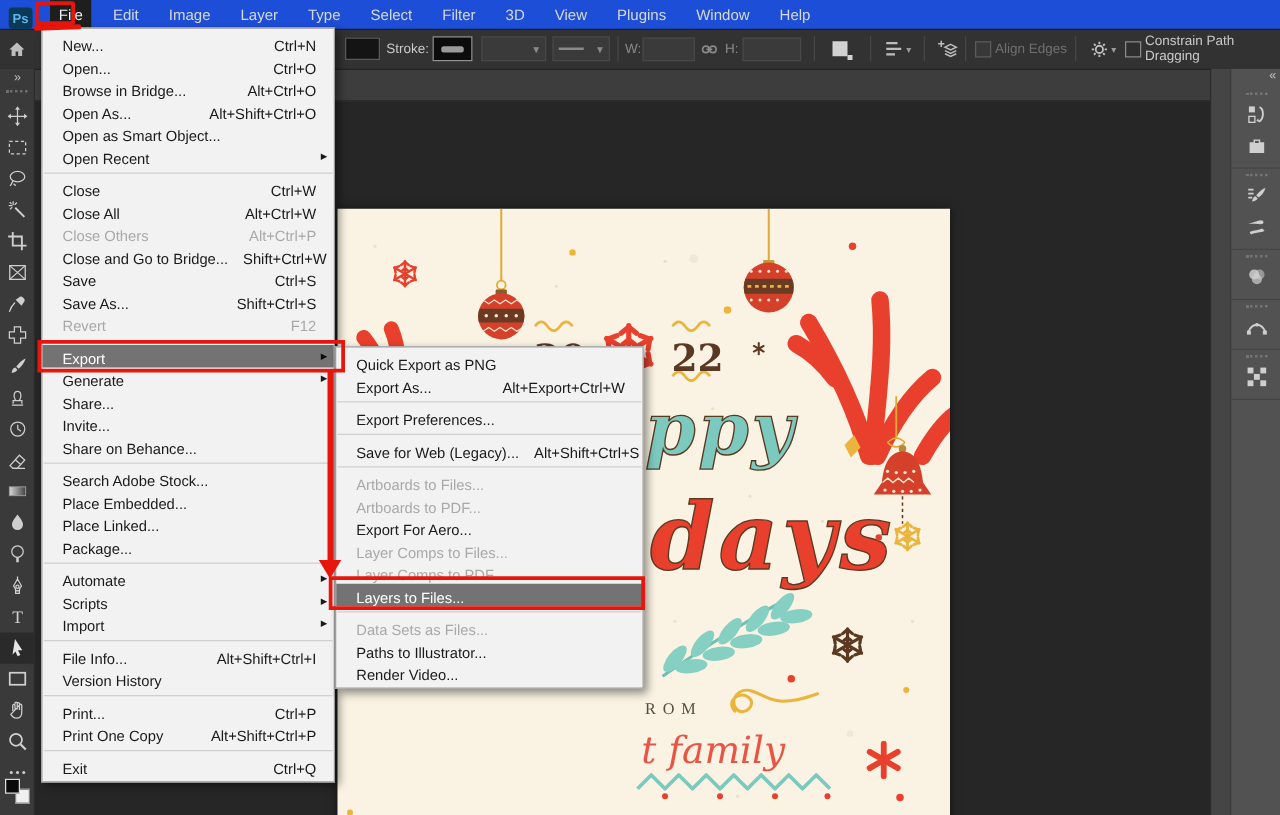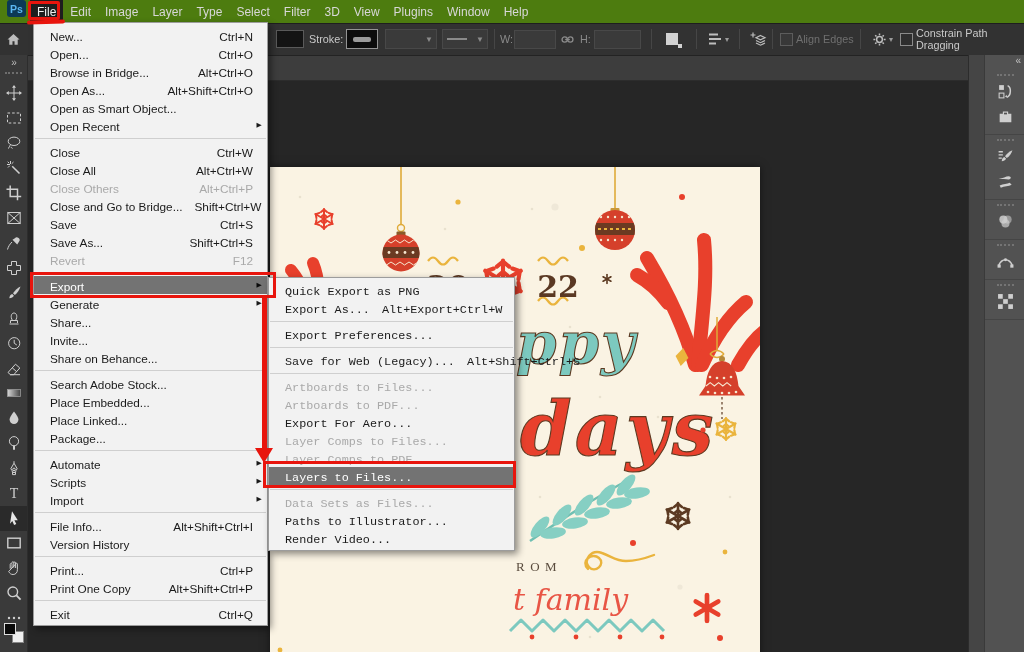--- a/index.html
+++ b/index.html
@@ -1,26 +1,26 @@
 <!DOCTYPE html>
 <html><head>
 <meta charset="utf-8">
 <style>
   html,body{margin:0;padding:0;background:#111;}
   #app{position:relative;width:1024px;height:652px;background:#262626;overflow:hidden;
        font-family:"Liberation Sans",sans-serif;-webkit-font-smoothing:antialiased;}
 
   
-  .menu-bar{position:absolute;top:0;left:0;right:0;height:23px;background:#4d7c0f;
-            border-bottom:1px solid #1e1e1e;display:flex;align-items:flex-start;z-index:60;}
+  .menu-bar{position:absolute;top:0;left:0;right:0;height:23px;background:#1d4ed8;
+            border-bottom:1px solid #1e1e1e;display:flex;align-items:flex-end;z-index:60;}
   .ps-logo{width:19px;height:17px;margin:0 4px 0 7px;background:#0b3956;color:#5ab7f1;
            font-size:10.5px;font-weight:bold;display:flex;align-items:center;justify-content:center;
            border-radius:3px;}
   .menubar-items{display:flex;height:100%;}
-  .mb-item{padding:0 7px;font-size:12px;color:#d8d8d8;display:flex;align-items:center;cursor:default;}
+  .mb-item{padding:0 7px;font-size:12px;color:#d8d8d8;display:flex;align-items:center;cursor:default;margin-left:10px;}
   .mb-item.active{background:#1e1e1e;color:#f0f0f0;}
 
   
   .options-bar{position:absolute;top:23px;left:0;right:0;height:32px;background:#323232;
                border-bottom:1px solid #232323;z-index:20;}
   .ob{position:absolute;top:0;height:32px;display:flex;align-items:center;}
   .ob-label{font-size:10.8px;color:#c9c9c9;}
   .ob-label.dim{color:#8a8a8a;}
   .ob-label.dis{color:#6f6f6f;}
   .swatch-fill{width:26px;height:16px;background:#141414;border:1px solid #5a5a5a;}
@@ -66,21 +66,21 @@
   .rc-collapse{height:15px;text-align:right;padding-right:5px;color:#c2c2c2;font-size:10px;
                letter-spacing:-1px;}
   .pgroup{border-bottom:1px solid #454545;padding:2px 0 5px;}
   .pgrip{width:17px;border-top:2px dotted #747474;margin:2px auto 3px;}
   .picon{width:40px;height:25px;display:flex;align-items:center;justify-content:center;}
 
   
   .dropdown{position:absolute;background:#f2f2f2;border:1px solid #9c9c9c;
             box-shadow:3px 3px 7px rgba(0,0,0,.45);z-index:100;padding:3px 0;box-sizing:border-box;}
   #file-menu{left:33px;top:22px;width:235px;}
-  #export-submenu{left:268px;top:277px;width:247px;font-family:Liberation Mono, monospace;}
+  #export-submenu{left:268px;top:277px;width:247px;}
   .menu-row{height:18px;display:flex;align-items:flex-end;padding:0 14px 0 16px;
             font-size:11.8px;color:#1a1a1a;position:relative;white-space:nowrap;}
   .menu-row .mshort{margin-left:auto;padding-left:12px;}
   .menu-row.disabled{color:#a9a9a9;}
   .menu-row.highlighted{background:#737373;color:#fff;}
   .menu-sep{height:8px;position:relative;}
   .menu-sep::after{content:"";position:absolute;left:1px;right:1px;top:3.5px;height:1px;background:#cfcfcf;}
   .marrow{position:absolute;right:4px;top:50%;transform:translateY(-50%) scale(.62);
           font-size:11px;color:#1a1a1a;}
   .menu-row.highlighted .marrow{color:#0a0a0a;}

